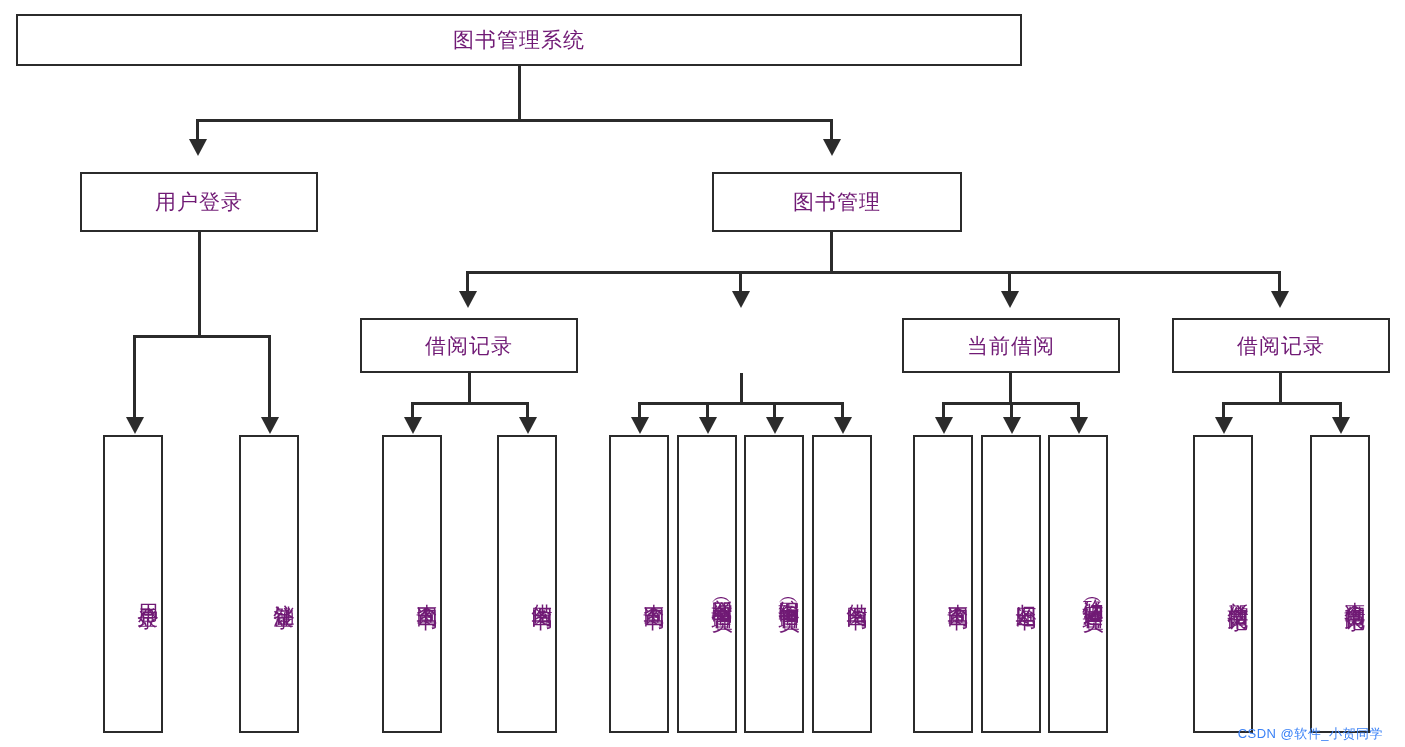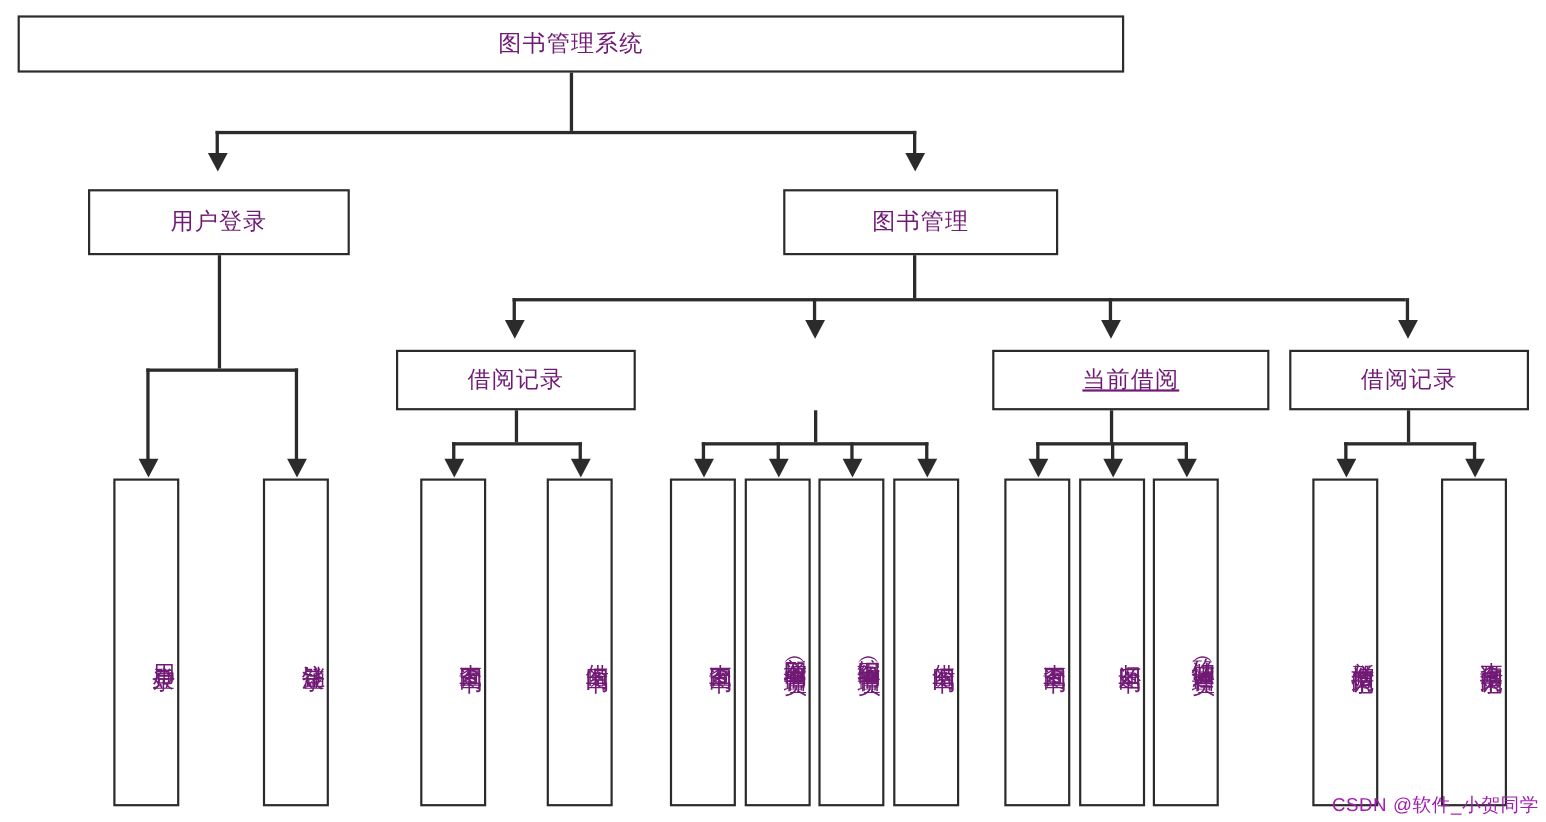--- a/index.html
+++ b/index.html
@@ -58,24 +58,24 @@
   .arrow{
     position:absolute;
     width:0;height:0;
     border-left:9px solid transparent;
     border-right:9px solid transparent;
     border-top:17px solid #2b2b2b;
   }
   
   #watermark{
     position:absolute;
-    right:6px;
+    right:22px;
     bottom:4px;
-    font-size:17px;
-    color:#a21caf;
+    font-size:13px;
+    color:#3b82f6;
     letter-spacing:.5px;
     white-space:nowrap;
     pointer-events:none;
   }
 </style>
 </head>
 <body>
 
 <div id="canvas">
 
@@ -111,21 +111,21 @@
   <div class="vline" style="left:739px;top:271px;height:22px;"></div>
   <div class="arrow" style="left:732px;top:291px;"></div>
   <div class="vline" style="left:1008px;top:271px;height:22px;"></div>
   <div class="arrow" style="left:1001px;top:291px;"></div>
   <div class="vline" style="left:1278px;top:271px;height:22px;"></div>
   <div class="arrow" style="left:1271px;top:291px;"></div>
 
   <div class="node h" style="left:360px;top:318px;width:218px;height:55px;">
     <span class="lbl">借阅记录</span>
   </div>
-  <div class="node h" style="left:902px;top:318px;width:252px;height:55px;text-decoration:underline;">
+  <div class="node h" style="left:902px;top:318px;width:218px;height:55px;">
     <span class="lbl">当前借阅</span>
   </div>
   <div class="node h" style="left:1172px;top:318px;width:218px;height:55px;">
     <span class="lbl">借阅记录</span>
   </div>
 
   <div class="vline" style="left:468px;top:373px;height:29px;"></div>
   <div class="hline" style="left:411px;top:402px;width:118px;"></div>
   <div class="vline" style="left:411px;top:402px;height:17px;"></div>
   <div class="arrow" style="left:404px;top:417px;"></div>

